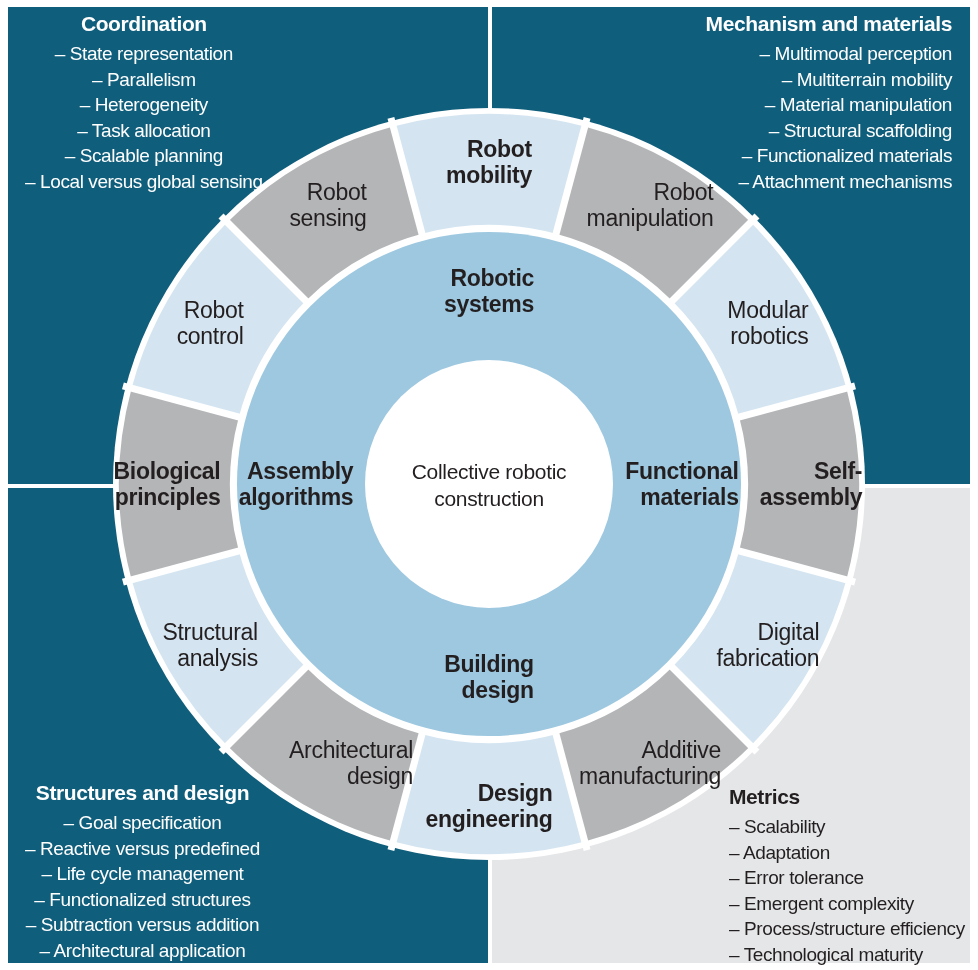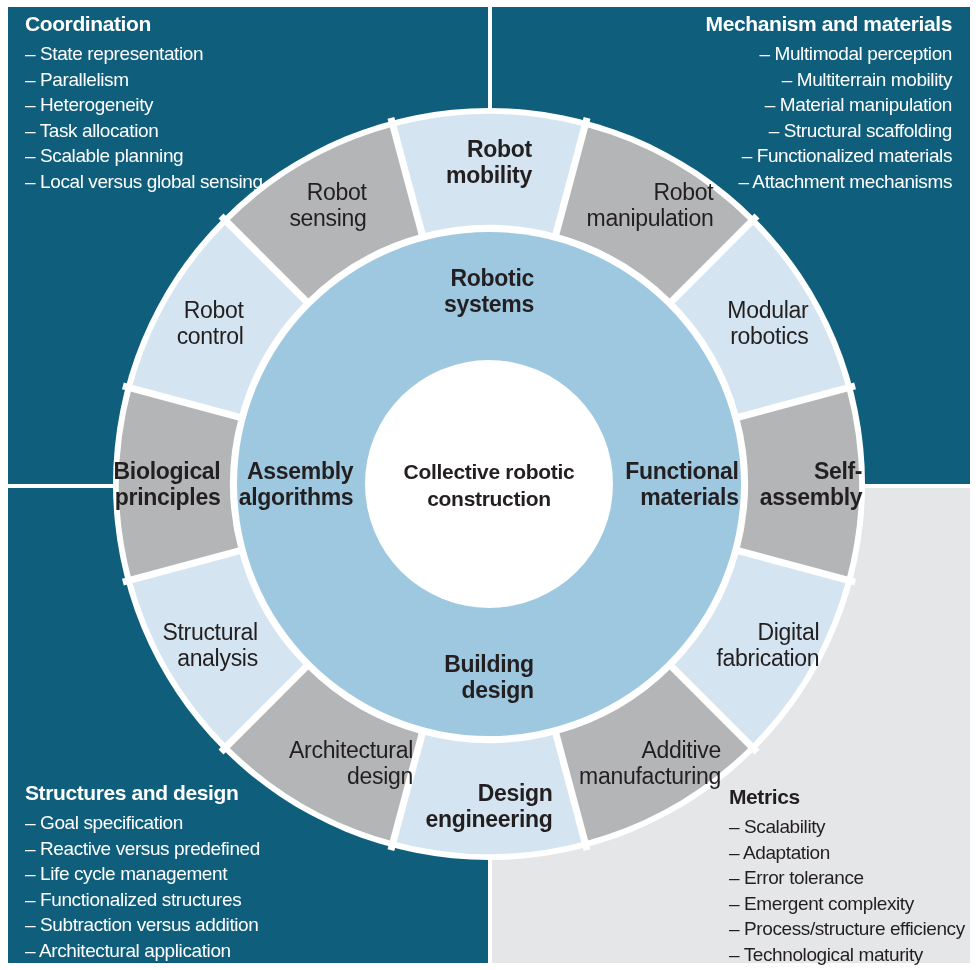--- a/index.html
+++ b/index.html
@@ -10,32 +10,32 @@
   .q-gray{background:var(--qgray);}
   #q-tl{left:8px;top:7px;width:480px;height:477px;}
   #q-tr{left:492px;top:7px;width:478px;height:477px;}
   #q-bl{left:8px;top:488px;width:480px;height:475px;}
   #q-br{left:492px;top:488px;width:478px;height:475px;}
   #ring-svg{position:absolute;left:0;top:0;}
   .panel{position:absolute;width:max-content;}
   .panel .title{font-size:21px;font-weight:bold;line-height:24px;letter-spacing:-0.4px;}
   .panel ul{list-style:none;margin:5px 0 0 0;padding:0;}
   .panel li{font-size:19px;line-height:25.5px;letter-spacing:-0.4px;white-space:nowrap;}
-  .panel-light{color:#ffffff;}
+  .panel-light{color:#ffffff;text-align:center;}
   .panel-dark{color:var(--dark);}
   #panel-coordination{left:25px;top:12px;}
   #panel-mechanism{right:26px;top:12px;text-align:right;}
   #panel-structures{left:25px;top:781px;}
   #panel-metrics{left:729px;top:785px;}
   .ring-label{position:absolute;transform:translate(-50%,-50%);text-align:right;
     color:var(--dark);font-size:23px;line-height:26px;letter-spacing:-0.3px;
     white-space:pre-line;}
   .ring-label.bold{font-weight:bold;}
   #center-label{position:absolute;left:489px;top:485px;transform:translate(-50%,-50%);
-    text-align:center;color:var(--dark);font-size:21px;line-height:27px;font-weight:bold;
+    text-align:center;color:var(--dark);font-size:21px;line-height:27px;font-weight:normal;
     white-space:pre-line;letter-spacing:-0.3px;}
 </style>
 </head>
 <body>
 
 <div id="figure">
 
   <div class="quadrant q-teal" id="q-tl"></div>
   <div class="quadrant q-teal" id="q-tr"></div>
   <div class="quadrant q-teal" id="q-bl"></div>

